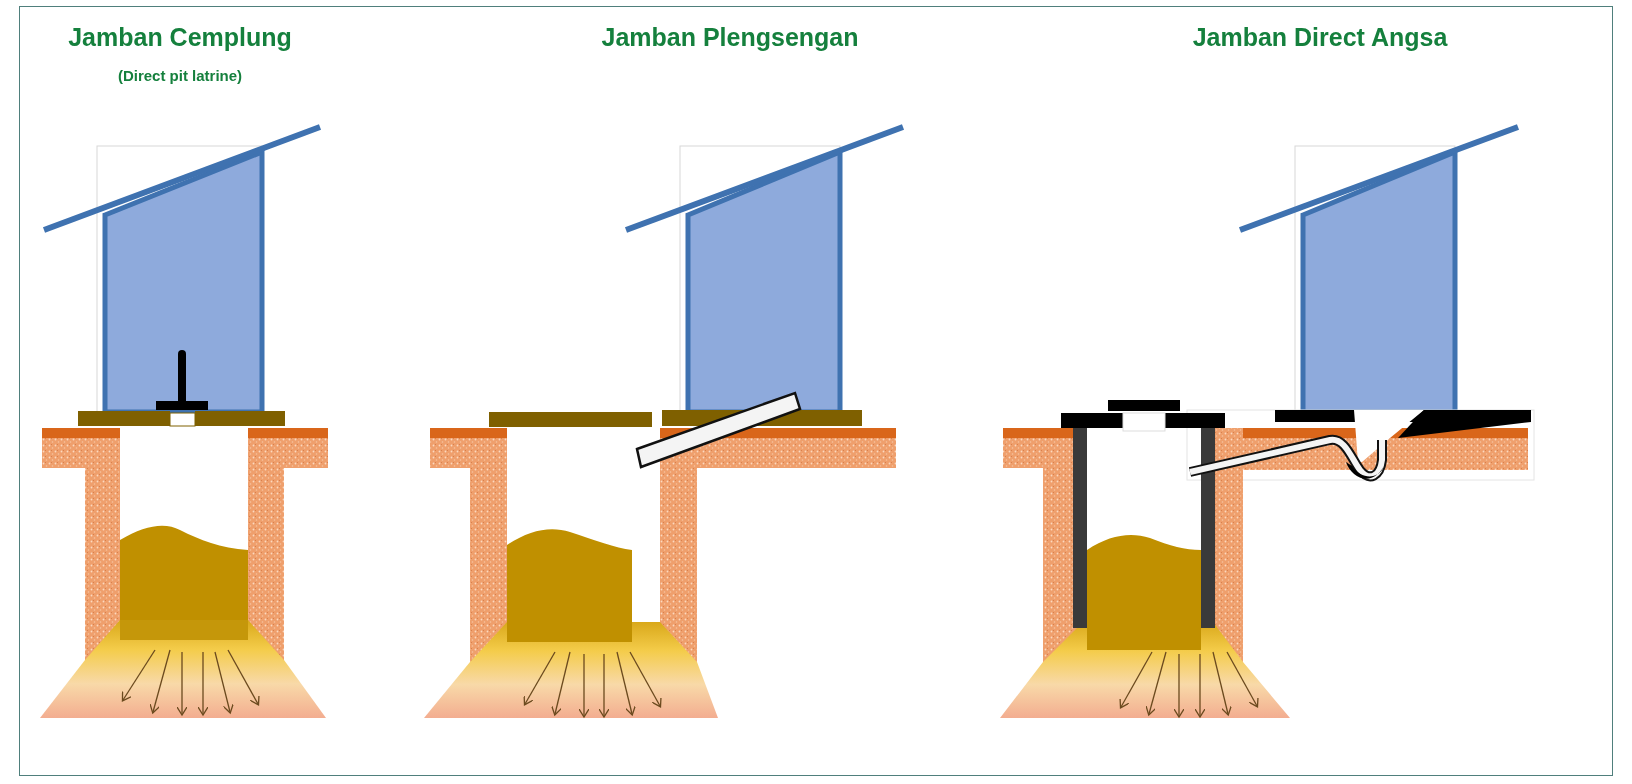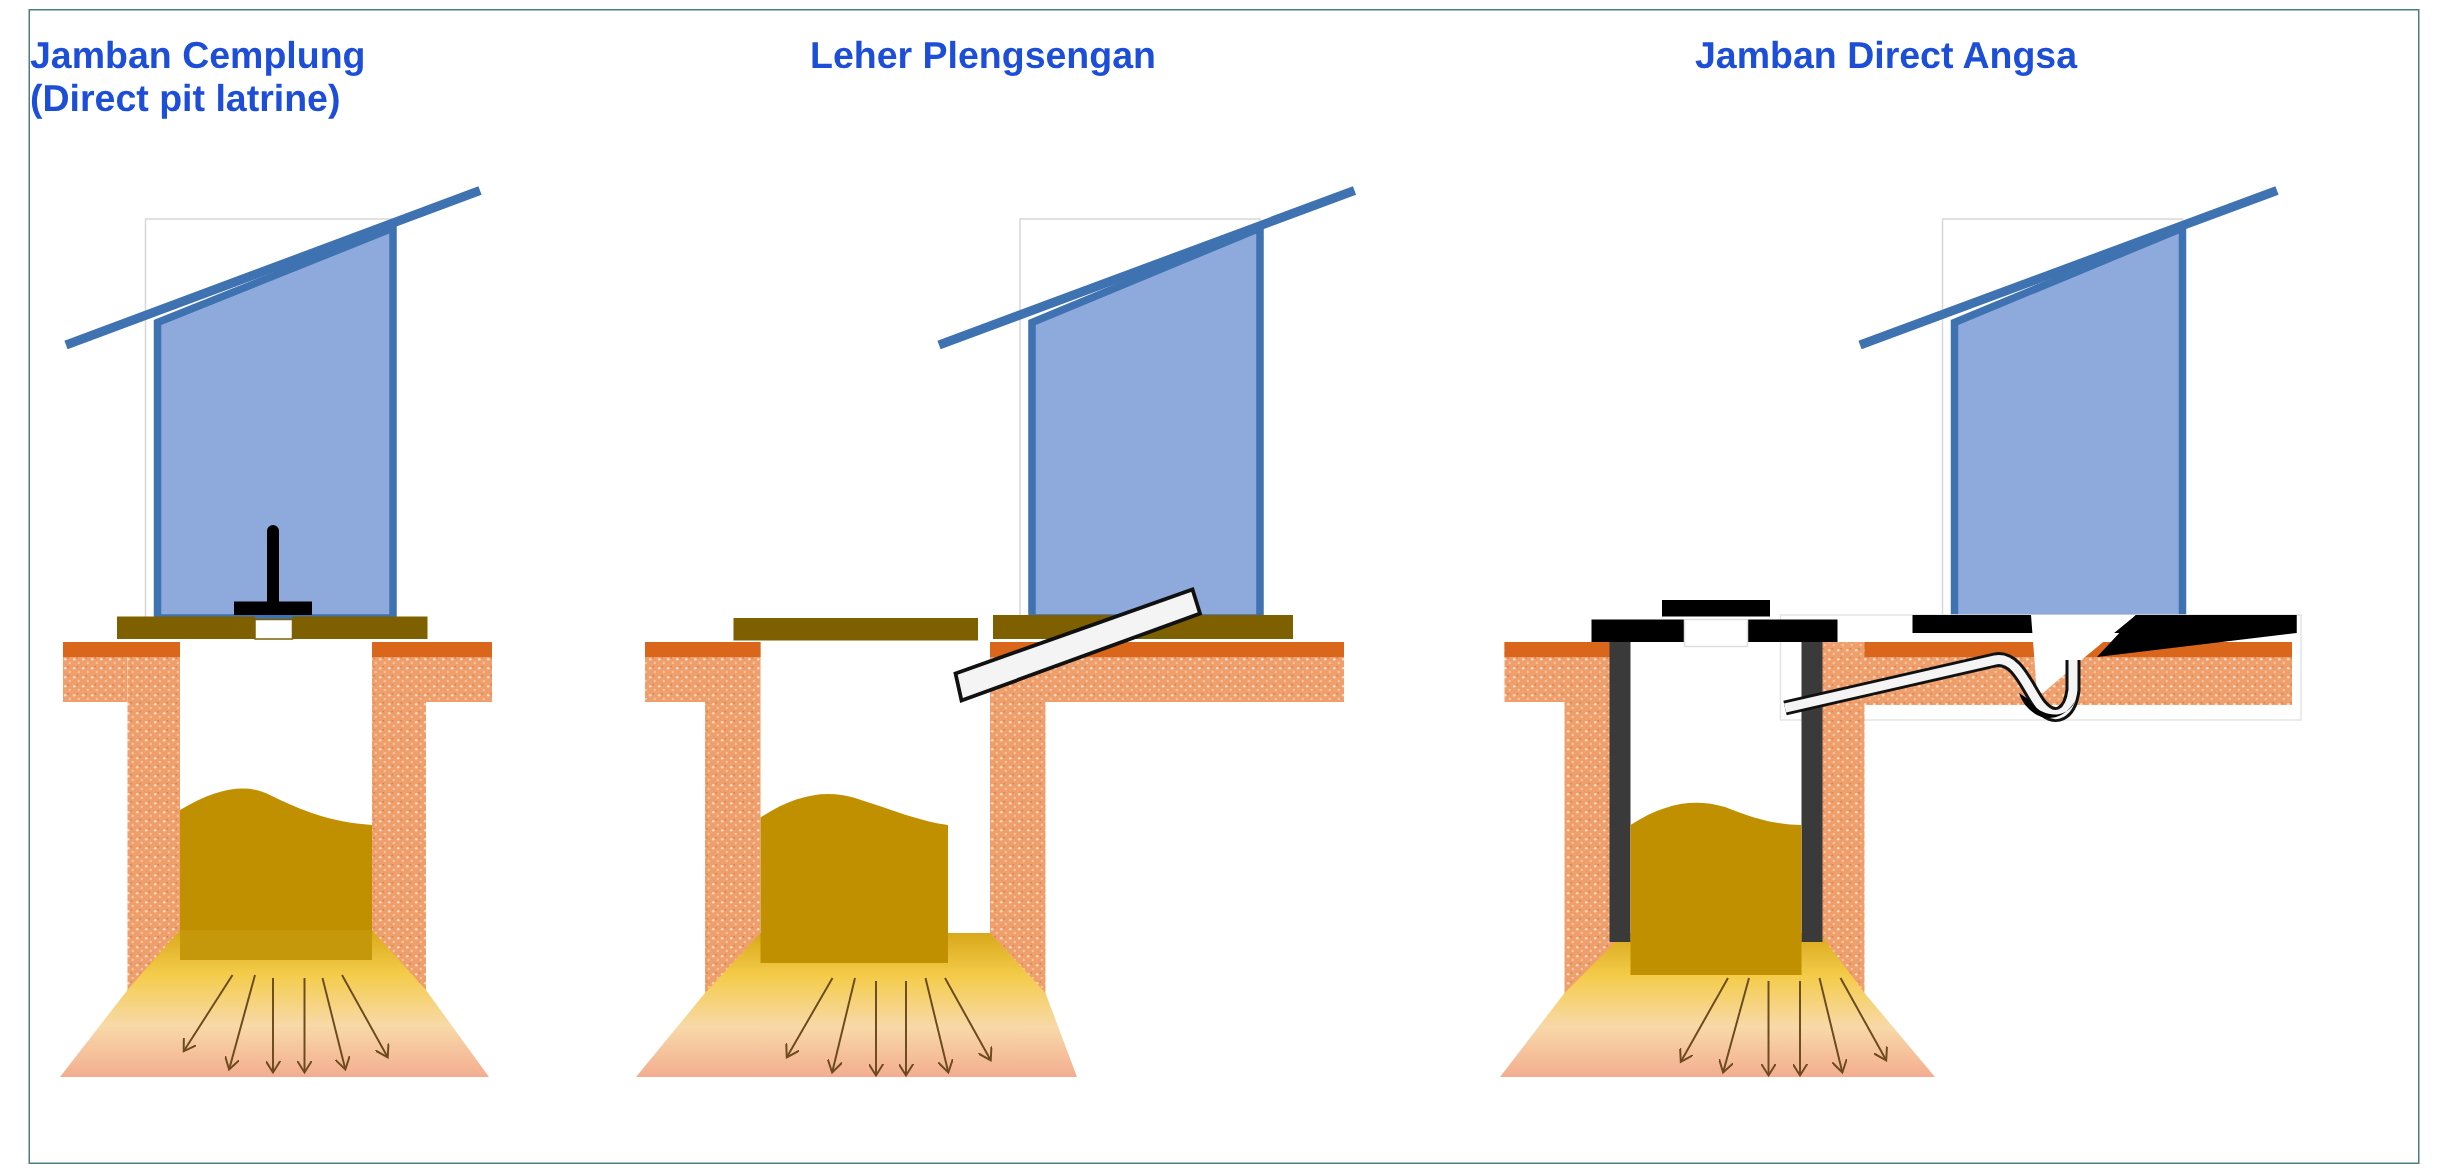--- a/index.html
+++ b/index.html
@@ -1,33 +1,33 @@
 <!DOCTYPE html>
 <html><head>
 <meta charset="utf-8">
 <style>
   html, body { margin:0; padding:0; background:#ffffff; }
   body { width:1632px; height:784px; position:relative; overflow:hidden; font-family:"Liberation Sans", "DejaVu Sans", sans-serif; }
   .frame { position:absolute; left:19px; top:6px; width:1594px; height:770px; border:1px solid #4f7f7c; box-sizing:border-box; }
-  .title { position:absolute; text-align:left; color:#1d4ed8; font-weight:bold; }
+  .title { position:absolute; text-align:center; color:#15803d; font-weight:bold; }
   .title .main { font-size:25px; line-height:30px; display:block; }
-  .title .sub { font-size:25px; line-height:28px; display:block; margin-top:0; }
+  .title .sub { font-size:15px; line-height:28px; display:block; margin-top:10px; }
   svg.art { position:absolute; left:0; top:0; }
 </style>
 </head>
 <body>
 
 <div class="frame"></div>
 
 <div class="title" style="left:20px; top:22px; width:320px;">
   <span class="main">Jamban Cemplung</span>
   <span class="sub">(Direct pit latrine)</span>
 </div>
 <div class="title" style="left:540px; top:22px; width:380px;">
-  <span class="main">Leher Plengsengan</span>
+  <span class="main">Jamban Plengsengan</span>
 </div>
 <div class="title" style="left:1130px; top:22px; width:380px;">
   <span class="main">Jamban Direct Angsa</span>
 </div>
 
 <svg class="art" width="1632" height="784" viewBox="0 0 1632 784">
   <defs>
     <pattern id="soilpat" width="6" height="6" patternUnits="userSpaceOnUse">
       <rect width="6" height="6" fill="#ef9f6c"></rect>
       <circle cx="1.5" cy="1.5" r="0.9" fill="#fbd9c0"></circle>

